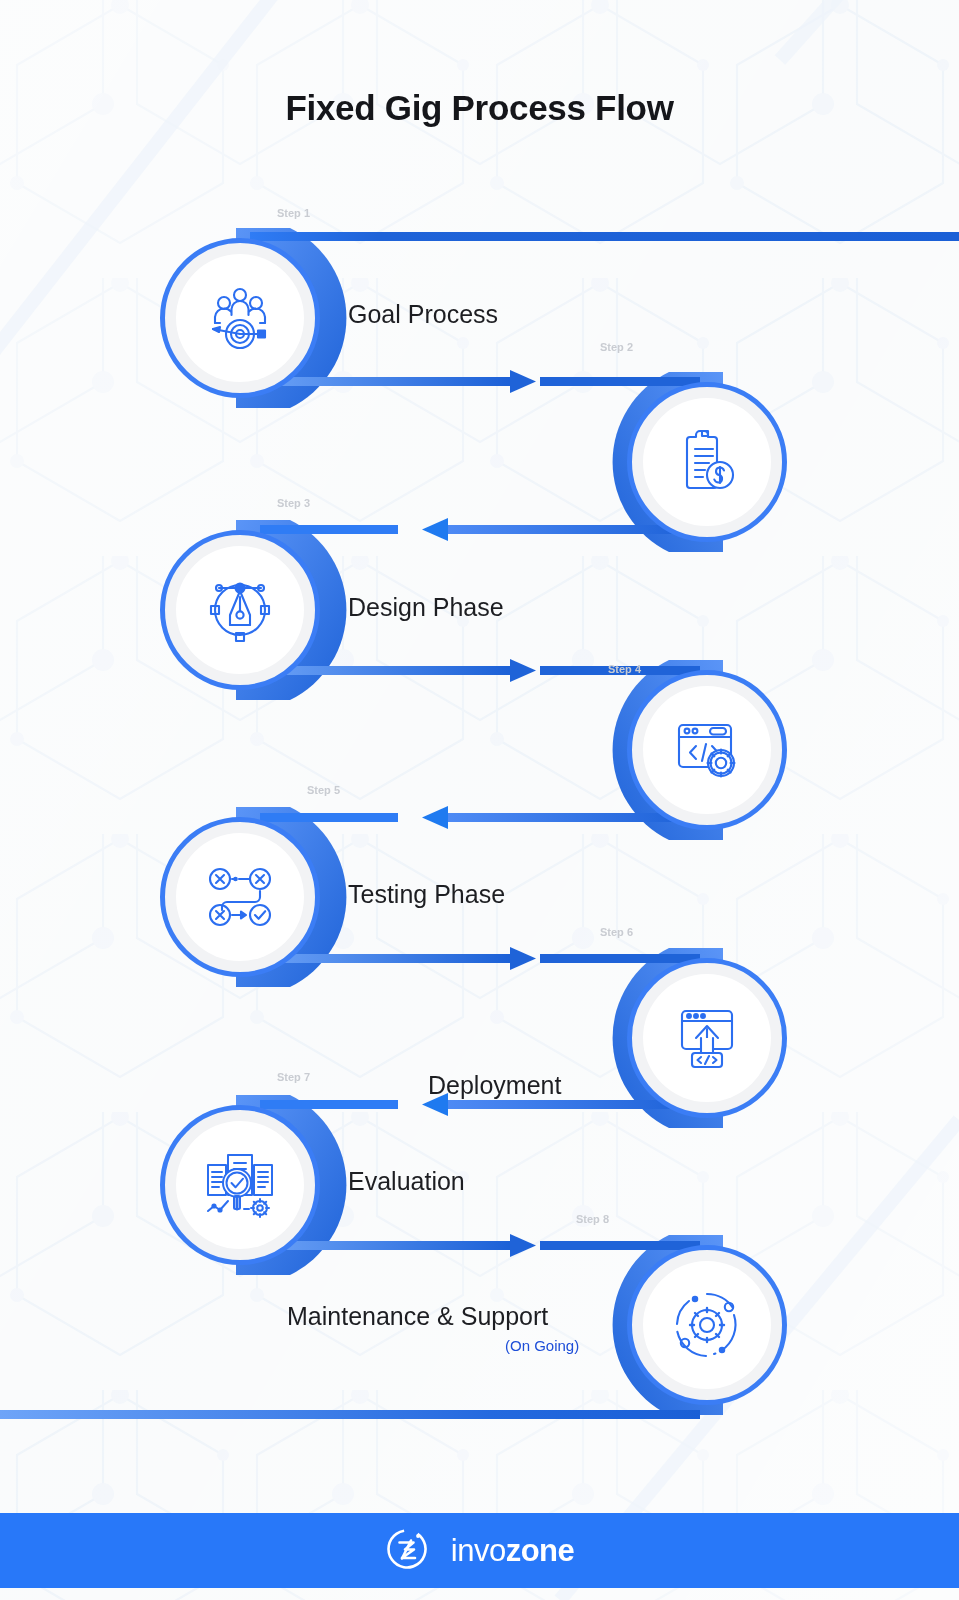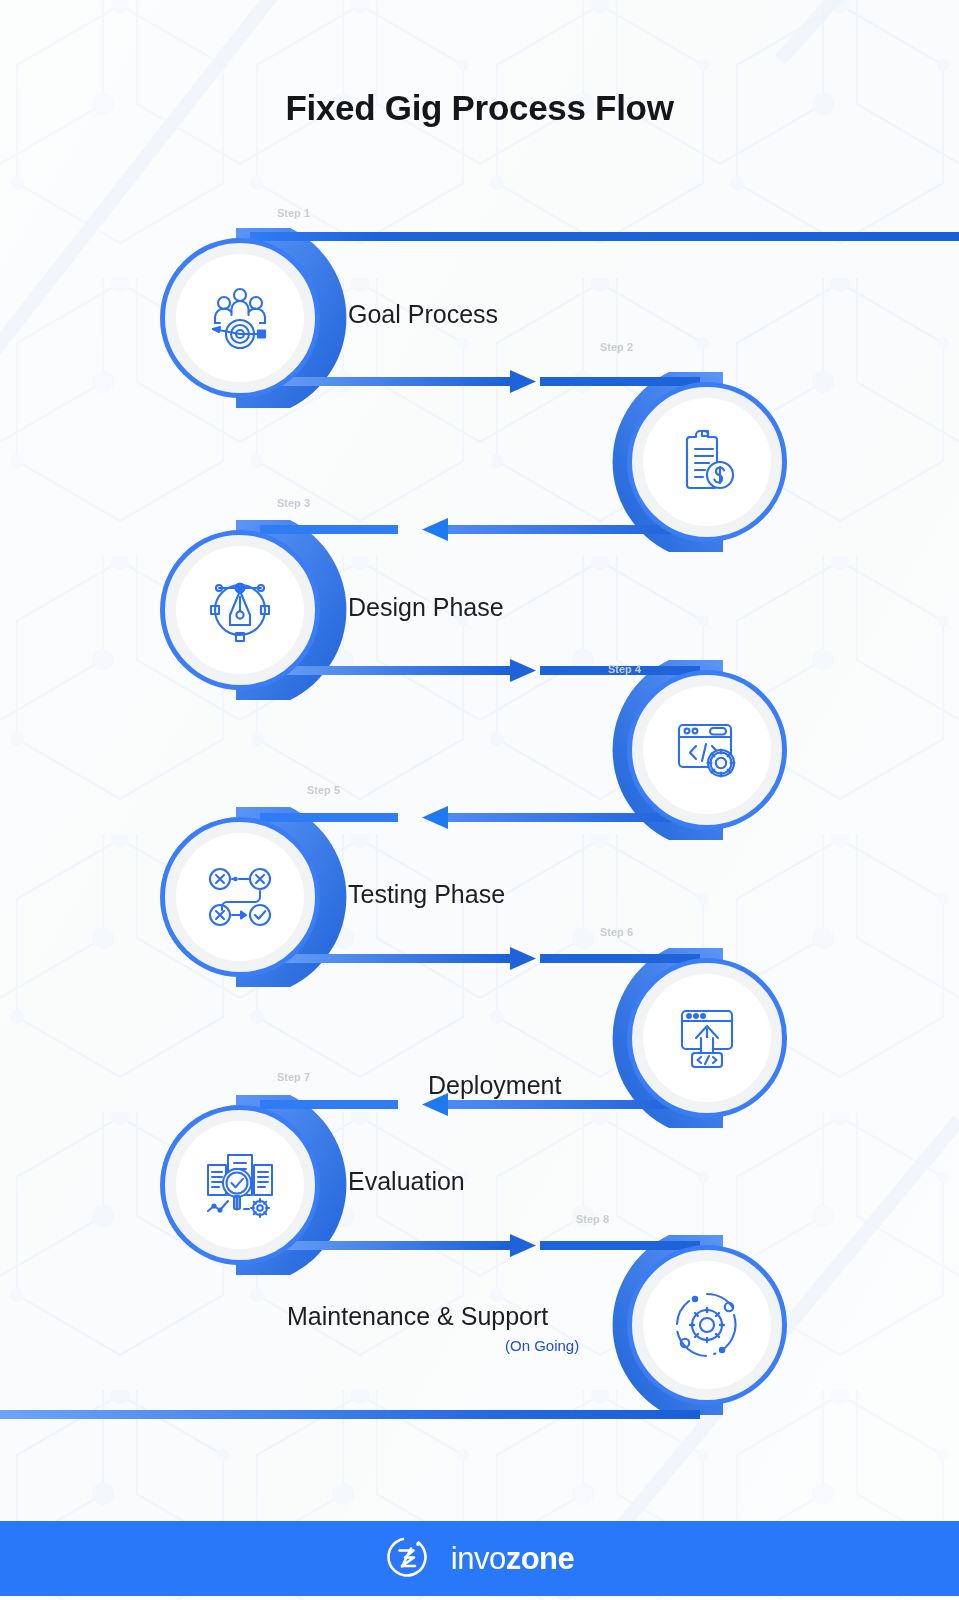--- a/index.html
+++ b/index.html
@@ -79,21 +79,21 @@
   .node-sublabel {
     position: absolute;
     font-size: 15px;
     font-weight: 300;
     color: #1d4ed8;
     white-space: nowrap;
   }
   
   #footer {
     position: absolute;
-    left: 0; bottom: 4px;
+    left: 0; bottom: 12px;
     width: 959px; height: 75px;
     background: #2878f9;
     display: flex;
     align-items: center;
     justify-content: center;
     gap: 22px;
   }
   #footer .logo-text {
     font-size: 31px;
     color: #ffffff;

